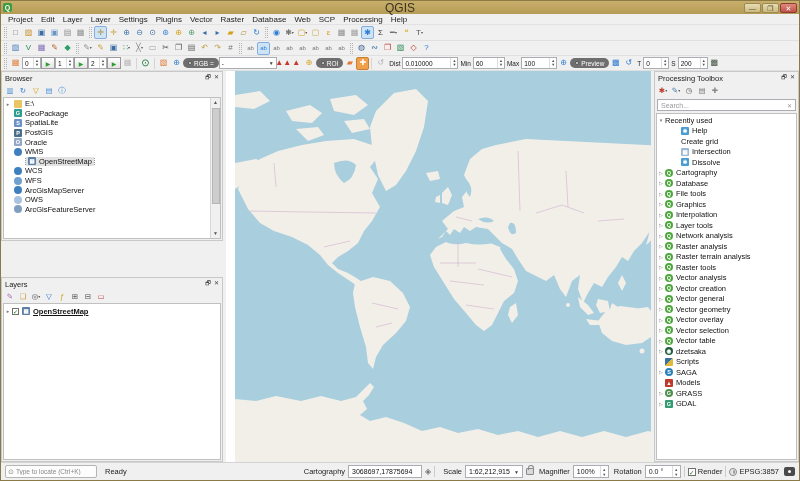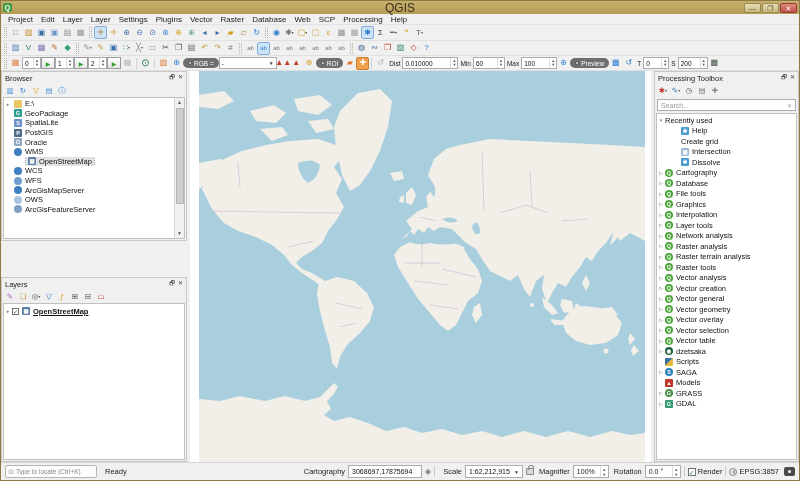--- a/index.html
+++ b/index.html
@@ -49,21 +49,21 @@
   .pill { display:inline-flex; align-items:center; gap:2px; background:#6e6e6e; color:#fff;
           border-radius:6px; height:10px; padding:0 5px; font-size:6.5px; }
   .pill .dot { width:4px; height:4px; border-radius:50%; background:#e8e8e8; border:1px solid #555; }
   .combo { display:inline-flex; align-items:center; justify-content:space-between; width:58px; height:12px;
            border:1px solid #abadb3; background:#fff; font-size:6.5px; padding:0 2px; color:#111; }
   .combo .ca { font-size:5px; color:#444; }
   .flabel { font-size:6.5px; color:#222; margin:0 2px; }
 
   
   .main { position:absolute; top:70px; left:0; right:0; bottom:18px; display:flex; }
-  .left-col { width:186px; display:flex; flex-direction:column;gap:16px; }
+  .left-col { width:222px; display:flex; flex-direction:column;gap:16px; }
   .vsplit { width:3px; background:#f0f0f0; }
   .hsplit { height:4px; background:#f0f0f0; }
   .right-col { width:145px; }
 
   .panel { display:flex; flex-direction:column; background:#f0f0f0; border:1px solid #c8c8c8; }
   .panel-header { height:12px; display:flex; align-items:center; padding:0 3px; font-size:7.5px; color:#222; }
   .panel-hbtns { margin-left:auto; display:flex; gap:3px; font-size:6px; color:#444; }
   .panel-tools { height:13px; display:flex; align-items:center; gap:1px; padding:0 2px; }
   .panel-tools .tbtn { width:12px; height:12px; font-size:7.5px; }
   .panel-body { flex:1; background:#fff; border:1px solid #c0c0c0; margin:0 1px 1px 1px; overflow:hidden; position:relative; }

